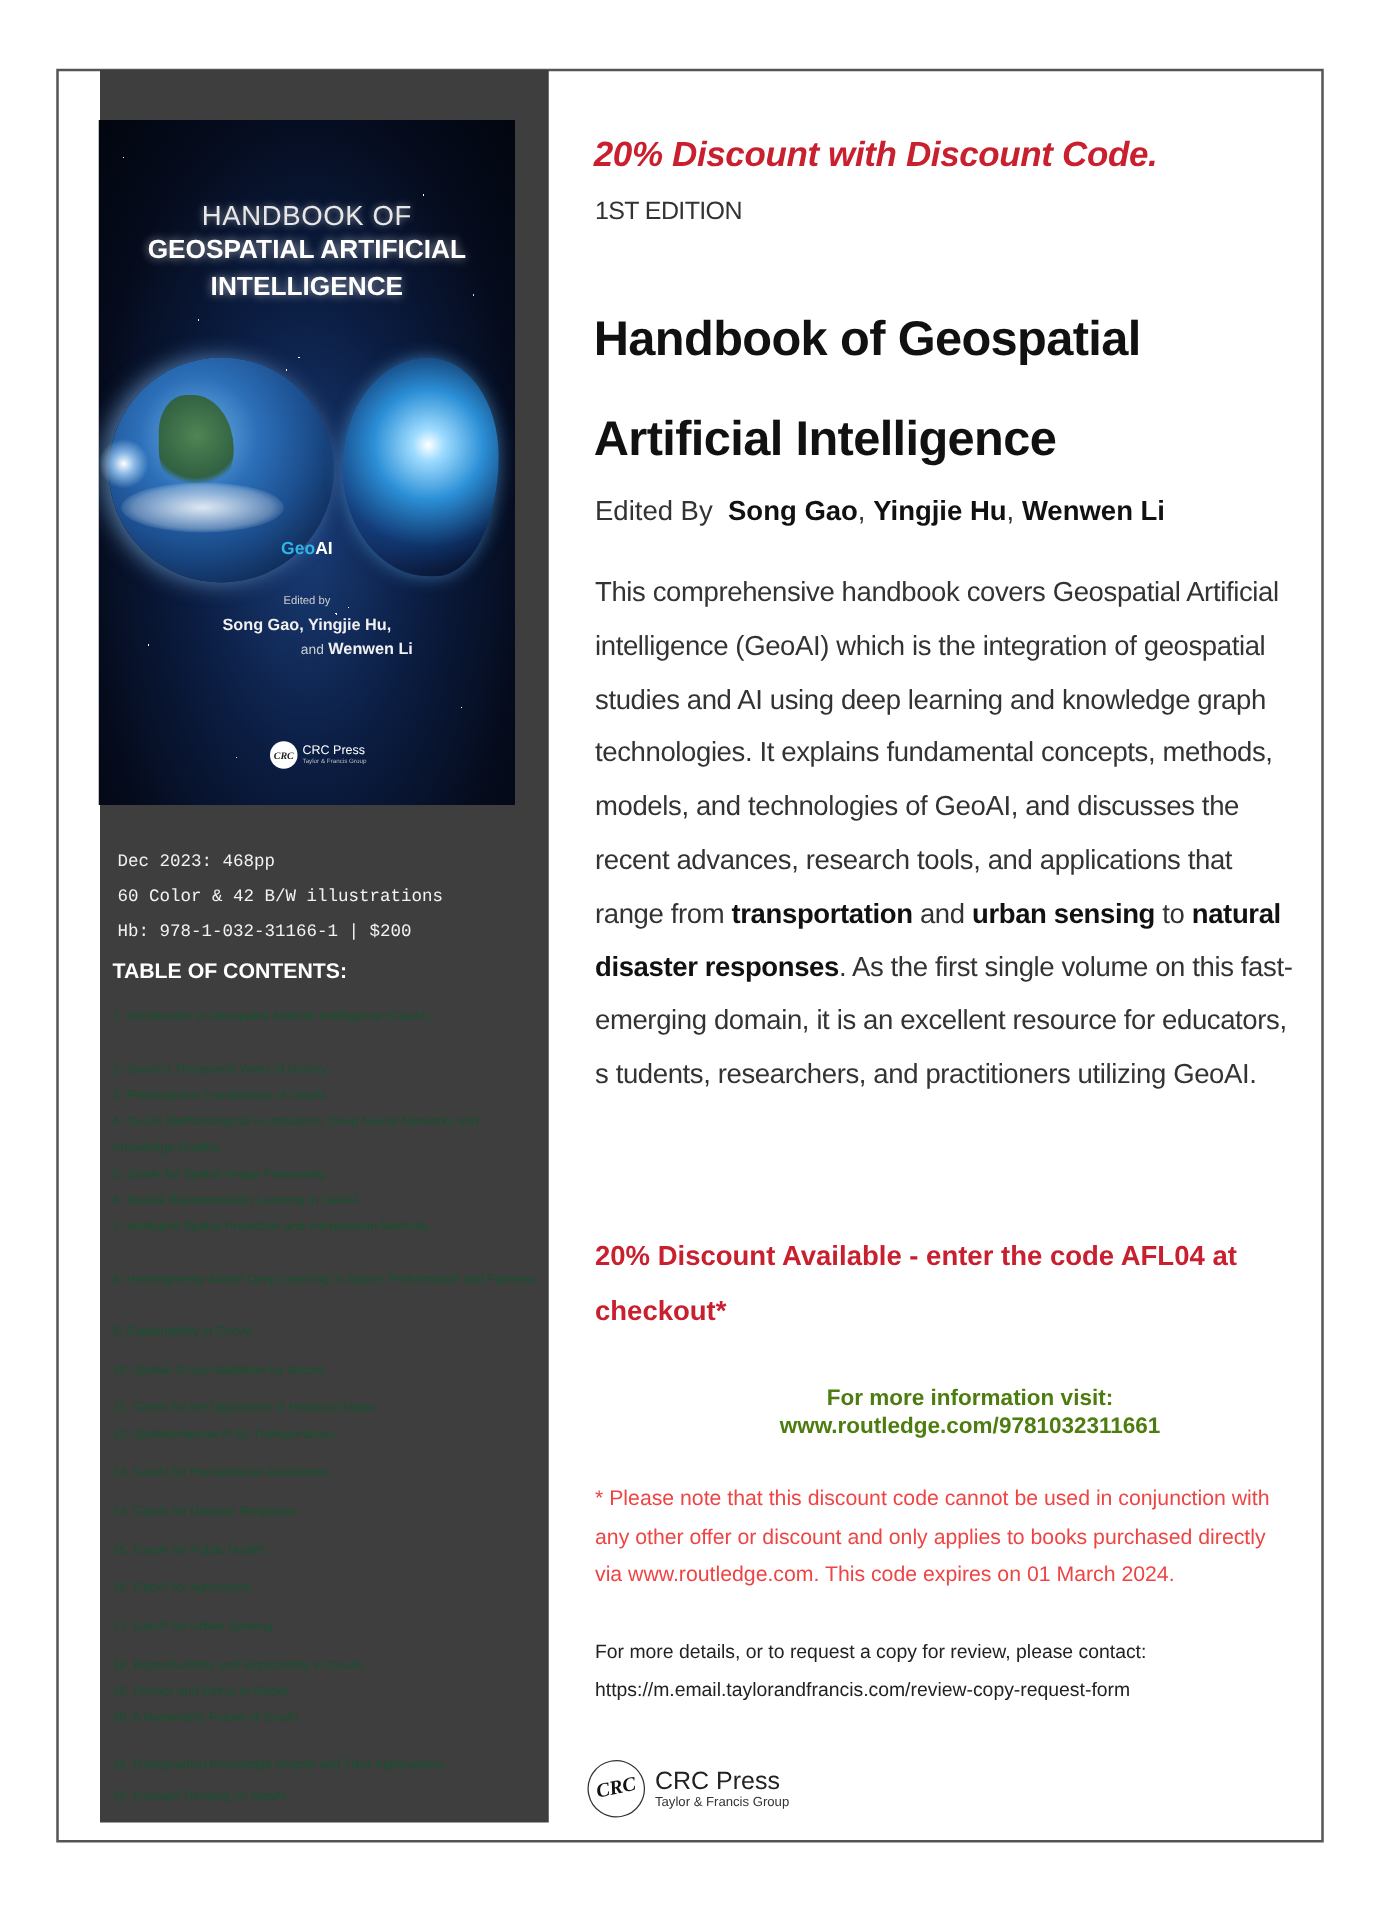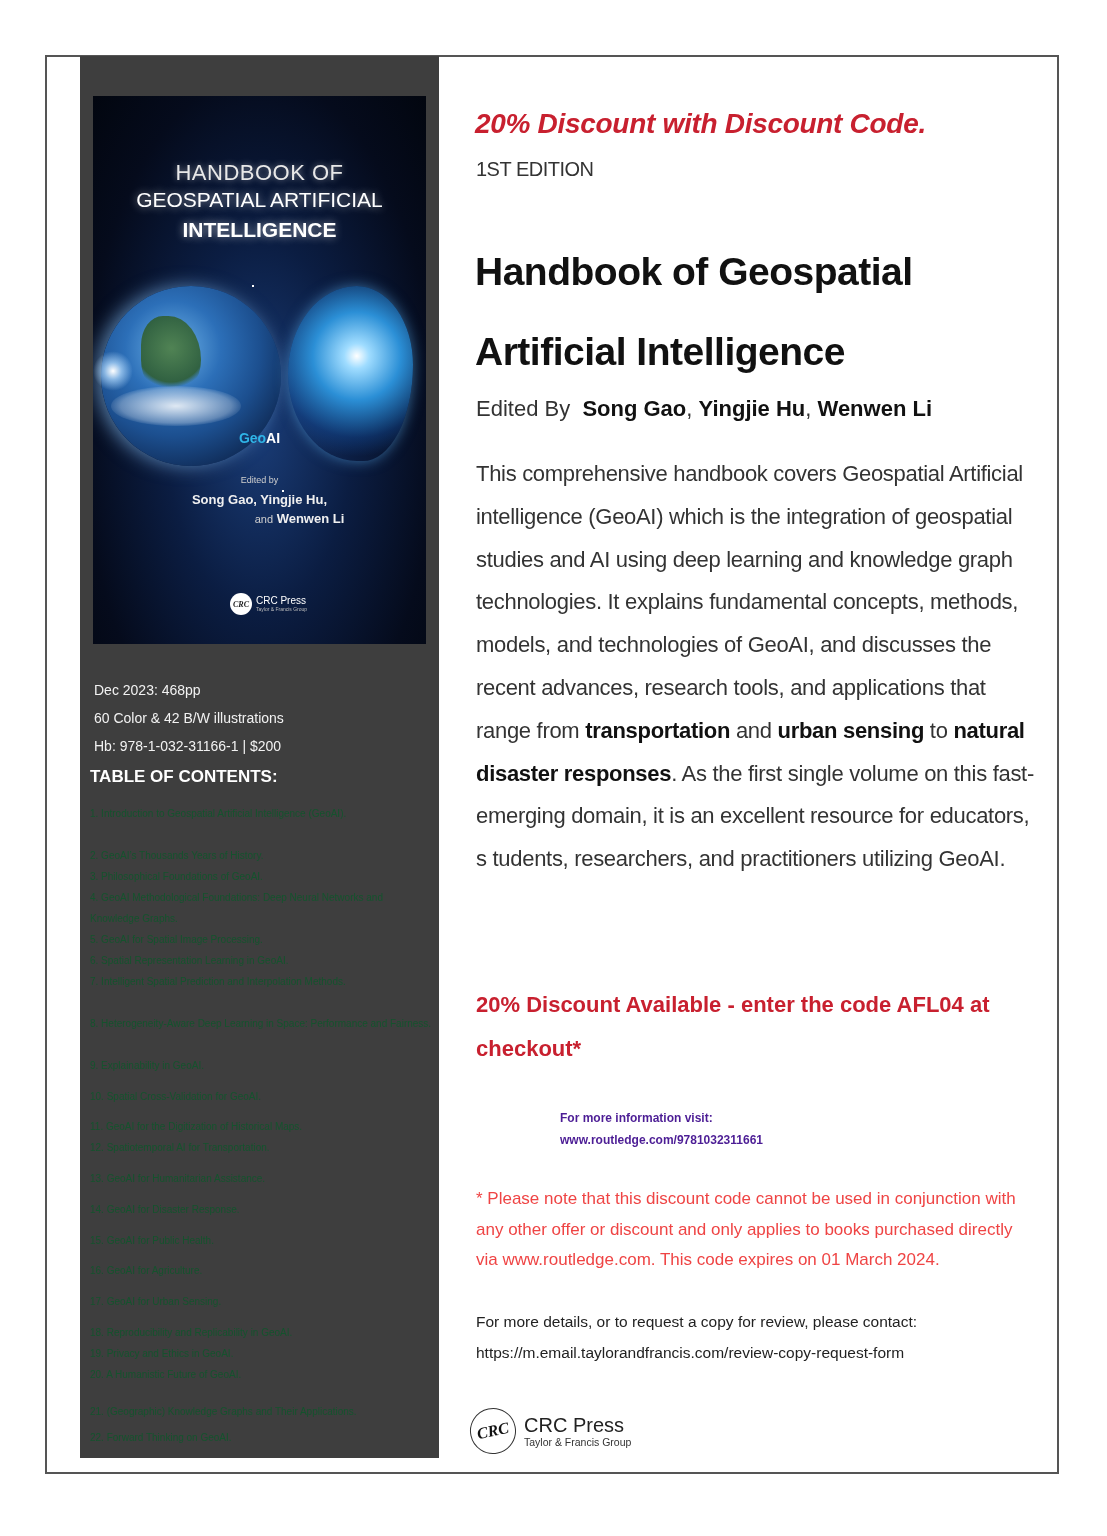--- a/index.html
+++ b/index.html
@@ -1,35 +1,35 @@
 <!DOCTYPE html>
 <html><head>
 <meta charset="utf-8">
 <style>
   html, body { margin: 0; padding: 0; background: #ffffff; }
   body { width: 1107px; height: 1536px; position: relative; overflow: hidden; font-family: "Liberation Sans", "DejaVu Sans", sans-serif; }
   .frame { position: absolute; left: 45px; top: 55px; width: 1014px; height: 1419px; border: 2px solid #555; box-sizing: border-box; }
   .sidebar { position: absolute; left: 80px; top: 56px; width: 359px; height: 1402px; background: #3e3e3e; }
-  .cover { position: absolute; left: 93px; top: 96px; width: 333px; height: 548px; overflow: hidden;
+  .cover { position: absolute; left: 79px; top: 96px; width: 333px; height: 548px; overflow: hidden;
     background: radial-gradient(ellipse at 50% 60%, #1a3d78 0%, #0b1d42 40%, #050b1c 75%, #02060f 100%); }
   .cover .stars { position: absolute; inset: 0;
     background-image:
       radial-gradient(1px 1px at 20px 30px, #fff 50%, transparent 51%),
       radial-gradient(1px 1px at 80px 160px, #cfe 50%, transparent 51%),
       radial-gradient(1px 1px at 150px 200px, #fff 50%, transparent 51%),
       radial-gradient(1px 1px at 260px 60px, #fff 50%, transparent 51%),
       radial-gradient(1px 1px at 300px 140px, #bdf 50%, transparent 51%),
       radial-gradient(1.5px 1.5px at 160px 190px, #fff 50%, transparent 51%),
       radial-gradient(1px 1px at 40px 420px, #fff 50%, transparent 51%),
       radial-gradient(1px 1px at 200px 390px, #fff 50%, transparent 51%),
       radial-gradient(1.5px 1.5px at 190px 395px, #fff 50%, transparent 51%),
       radial-gradient(1px 1px at 290px 470px, #fff 50%, transparent 51%),
       radial-gradient(1px 1px at 110px 510px, #cdf 50%, transparent 51%); }
   .cover .title1 { position: absolute; top: 64px; width: 100%; text-align: center; color: #e8e8e8; font-size: 22px; letter-spacing: 0.5px; font-family: "Liberation Sans", sans-serif; text-shadow: 0 0 6px rgba(255,255,255,0.5); }
-  .cover .title2 { position: absolute; top: 92px; width: 100%; text-align: center; color: #ffffff; font-size: 21px; font-weight: normal; font-family: "Liberation Sans", sans-serif; text-shadow: 0 0 8px rgba(255,255,255,0.6); }
+  .cover .title2 { position: absolute; top: 92px; width: 100%; text-align: center; color: #ffffff; font-size: 21px; font-weight: bold; font-family: "Liberation Sans", sans-serif; text-shadow: 0 0 8px rgba(255,255,255,0.6); }
   .cover .title3 { position: absolute; top: 122px; width: 100%; text-align: center; color: #ffffff; font-size: 21px; font-weight: bold; font-family: "Liberation Sans", sans-serif; text-shadow: 0 0 8px rgba(255,255,255,0.6); }
   .earth { position: absolute; left: 8px; top: 190px; width: 180px; height: 180px; border-radius: 50%;
     background: radial-gradient(circle at 40% 35%, #6fb3e8 0%, #2c6fb8 30%, #1c4f8f 55%, #0f2a55 80%, #081938 100%);
     box-shadow: -6px 0 18px rgba(140,200,255,0.55); }
   .earth .land { position: absolute; left: 40px; top: 30px; width: 60px; height: 80px; border-radius: 40% 60% 50% 50%;
     background: radial-gradient(circle at 50% 40%, #4b7b3a 0%, #2e5b2a 60%, transparent 70%); opacity: 0.85; }
   .earth .cloud { position: absolute; left: 10px; top: 100px; width: 130px; height: 40px; border-radius: 50%;
     background: radial-gradient(ellipse, rgba(255,255,255,0.85) 0%, rgba(255,255,255,0.3) 60%, transparent 75%); }
   .flare { position: absolute; left: 0px; top: 255px; width: 40px; height: 40px; border-radius: 50%;
     background: radial-gradient(circle, #ffffff 0%, rgba(180,220,255,0.7) 30%, transparent 70%); }
@@ -42,33 +42,33 @@
   .geoai .ai { color: #ffffff; }
   .cover .edited { position: absolute; top: 379px; width: 100%; text-align: center; color: #cfcfcf; font-size: 9px; }
   .cover .eds1 { position: absolute; top: 396px; width: 100%; text-align: center; color: #f0f0f0; font-size: 13px; font-weight: bold; }
   .cover .eds2 { position: absolute; top: 415px; width: 100%; text-align: center; color: #f0f0f0; font-size: 13px; font-weight: bold; padding-left: 40px; }
   .cover .eds2 .and { font-weight: normal; font-size: 11px; color: #cfcfcf; }
   .cover-logo { position: absolute; left: 137px; top: 497px; display: flex; align-items: center; gap: 4px; }
   .crc-circle-sm { width: 22px; height: 22px; border-radius: 50%; background: #fff; color: #222; font-size: 8px; font-weight: bold; font-style: italic; display: flex; align-items: center; justify-content: center; font-family: "Liberation Serif", serif; }
   .cover-logo .lname { color: #fff; font-size: 10px; line-height: 10px; }
   .cover-logo .lsub { color: #bbb; font-size: 5px; line-height: 6px; }
 
-  .meta { position: absolute; left: 94px; color: #f2f2f2; font-size: 14px; font-family: Liberation Sans, sans-serif; }
+  .meta { position: absolute; left: 94px; color: #f2f2f2; font-size: 14px; font-family: Liberation Mono, monospace; }
   .toc-title { position: absolute; left: 90px; top: 767px; color: #ffffff; font-size: 17px; font-weight: bold; }
   .toc-item { position: absolute; left: 90px; width: 345px; color: #14532d; font-size: 10px; line-height: 21px; }
 
   .promo { position: absolute; left: 475px; top: 108px; color: #c8202f; font-size: 28px; font-style: italic; font-weight: bold; letter-spacing: -0.3px; }
   .edition { position: absolute; left: 476px; top: 158px; color: #333; font-size: 20px; letter-spacing: -0.5px; }
   .book-title { position: absolute; left: 475px; top: 232px; color: #111; font-size: 39px; font-weight: bold; line-height: 80px; letter-spacing: -0.5px; }
   .editors { position: absolute; left: 476px; top: 396px; color: #333; font-size: 22px; }
   .editors b { color: #111; }
   .desc { position: absolute; left: 476px; top: 453px; width: 560px; color: #333; font-size: 22px; line-height: 42.8px; letter-spacing: -0.3px; }
   .desc b { color: #111; }
   .discount { position: absolute; left: 476px; top: 983px; width: 560px; color: #c8202f; font-size: 22px; font-weight: bold; line-height: 44px; }
-  .moreinfo { position: absolute; left: 560px; top: 1107px; width: 432px; text-align: left; color: #4c1d95; font-size: 12px; font-weight: bold; line-height: 22px; }
+  .moreinfo { position: absolute; left: 560px; top: 1107px; width: 432px; text-align: center; color: #4d7c0f; font-size: 18px; font-weight: bold; line-height: 22px; }
   .note { position: absolute; left: 476px; top: 1184px; width: 560px; color: #ef4444; font-size: 17px; line-height: 30.5px; }
   .contact { position: absolute; left: 476px; top: 1307px; width: 560px; color: #222; font-size: 15.5px; line-height: 30.5px; }
   .brand { position: absolute; left: 470px; top: 1408px; display: flex; align-items: center; gap: 8px; }
   .crc-circle { width: 44px; height: 44px; border-radius: 50%; border: 1.5px solid #333; background: #fff; color: #111; font-size: 16px; font-weight: bold; font-style: italic; display: flex; align-items: center; justify-content: center; font-family: "Liberation Serif", serif; transform: rotate(-12deg); }
   .brand .bname { font-size: 20px; color: #222; line-height: 22px; }
   .brand .bsub { font-size: 10.5px; color: #333; line-height: 13px; }
 </style>
 </head>
 <body>
 

